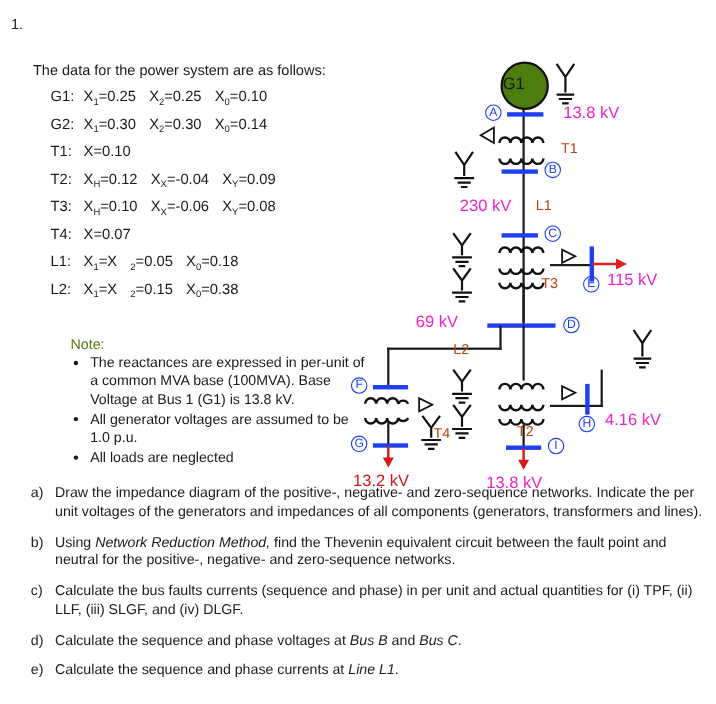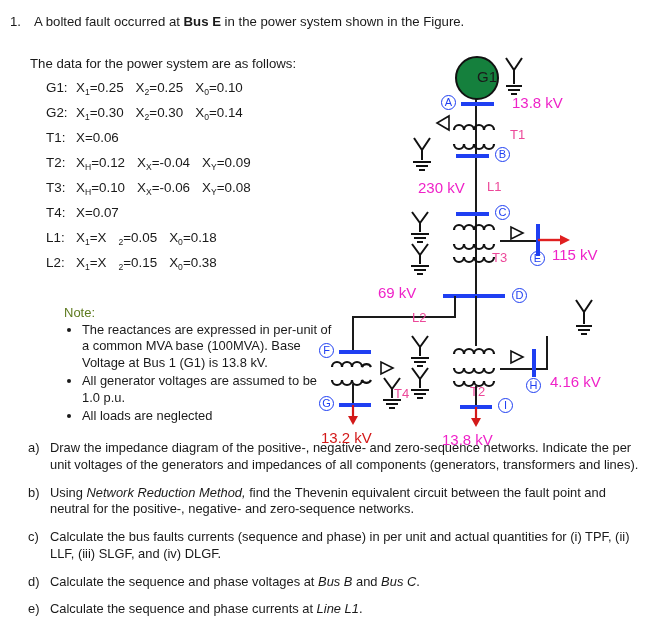--- a/index.html
+++ b/index.html
@@ -42,41 +42,40 @@
 
   .bus{position:absolute;background:#1f3ff2;}
   .bus.h{height:4px;}
   .bus.v{width:4px;}
 
   .buslabel{position:absolute;font-size:11px;color:#1f3ff2;
      width:15px;height:15px;line-height:13px;text-align:center;
      border:1.2px solid #1f3ff2;border-radius:50%;box-sizing:border-box;}
 
   .gen{position:absolute;width:40px;height:40px;border:2px solid #111;border-radius:50%;
-      font-size:15px;line-height:37px;text-align:right;background:#15803d;}
+      font-size:15px;line-height:37px;text-align:left;background:#4d7c0f;}
 
   .vlabel{position:absolute;font-size:15px;color:#ef22c8;white-space:nowrap;}
   .vlabel.red{color:#d31919;}
 
-  .tlabel{position:absolute;font-size:13px;color:#ec4899;}
+  .tlabel{position:absolute;font-size:13px;color:#c2410c;}
 </style>
 </head>
 <body>
 
 <div class="pg">
 
   <div class="q-num">1.</div>
-  <div class="q-head-txt"><span>A bolted fault occurred at </span><b>Bus E</b><span> in the power system shown in the Figure.</span></div>
 
   <div class="intro">The data for the power system are as follows:</div>
 
   <div class="data-list" id="dataList">
       <div class="data-row"><span class="lbl" style="display: inline-block; width: 30px;">G1:</span><span style="white-space: nowrap;">X<sub>1</sub>=0.25</span><span class="gap1"></span><span style="white-space: nowrap;">X<sub>2</sub>=0.25</span><span class="gap1"></span><span style="white-space: nowrap;">X<sub>0</sub>=0.10</span></div>
       <div class="data-row"><span class="lbl" style="display: inline-block; width: 30px;">G2:</span><span style="white-space: nowrap;">X<sub>1</sub>=0.30</span><span class="gap1"></span><span style="white-space: nowrap;">X<sub>2</sub>=0.30</span><span class="gap1"></span><span style="white-space: nowrap;">X<sub>0</sub>=0.14</span></div>
-      <div class="data-row"><span class="lbl" style="display: inline-block; width: 30px;">T1:</span><span style="white-space: nowrap;">X=0.06</span></div>
+      <div class="data-row"><span class="lbl" style="display: inline-block; width: 30px;">T1:</span><span style="white-space: nowrap;">X=0.10</span></div>
       <div class="data-row"><span class="lbl" style="display: inline-block; width: 30px;">T2:</span><span style="white-space: nowrap;">X<sub>H</sub>=0.12</span><span class="gap1"></span><span style="white-space: nowrap;">X<sub>X</sub>=-0.04</span><span class="gap1"></span><span style="white-space: nowrap;">X<sub>Y</sub>=0.09</span></div>
       <div class="data-row"><span class="lbl" style="display: inline-block; width: 30px;">T3:</span><span style="white-space: nowrap;">X<sub>H</sub>=0.10</span><span class="gap1"></span><span style="white-space: nowrap;">X<sub>X</sub>=-0.06</span><span class="gap1"></span><span style="white-space: nowrap;">X<sub>Y</sub>=0.08</span></div>
       <div class="data-row"><span class="lbl" style="display: inline-block; width: 30px;">T4:</span><span style="white-space: nowrap;">X=0.07</span></div>
       <div class="data-row"><span class="lbl" style="display: inline-block; width: 30px;">L1:</span><span style="white-space: nowrap;">X<sub>1</sub>=X</span><span class="gap1"></span><span style="white-space: nowrap;"><sub>2</sub>=0.05</span><span class="gap1"></span><span style="white-space: nowrap;">X<sub>0</sub>=0.18</span></div>
       <div class="data-row"><span class="lbl" style="display: inline-block; width: 30px;">L2:</span><span style="white-space: nowrap;">X<sub>1</sub>=X</span><span class="gap1"></span><span style="white-space: nowrap;"><sub>2</sub>=0.15</span><span class="gap1"></span><span style="white-space: nowrap;">X<sub>0</sub>=0.38</span></div>
     </div>
 
   <div class="note-title">Note:</div>
   <ul class="note-ul" id="noteList">
       <li>The reactances are expressed in per-unit of a common MVA base (100MVA). Base Voltage at Bus 1 (G1) is 13.8 kV.</li>

